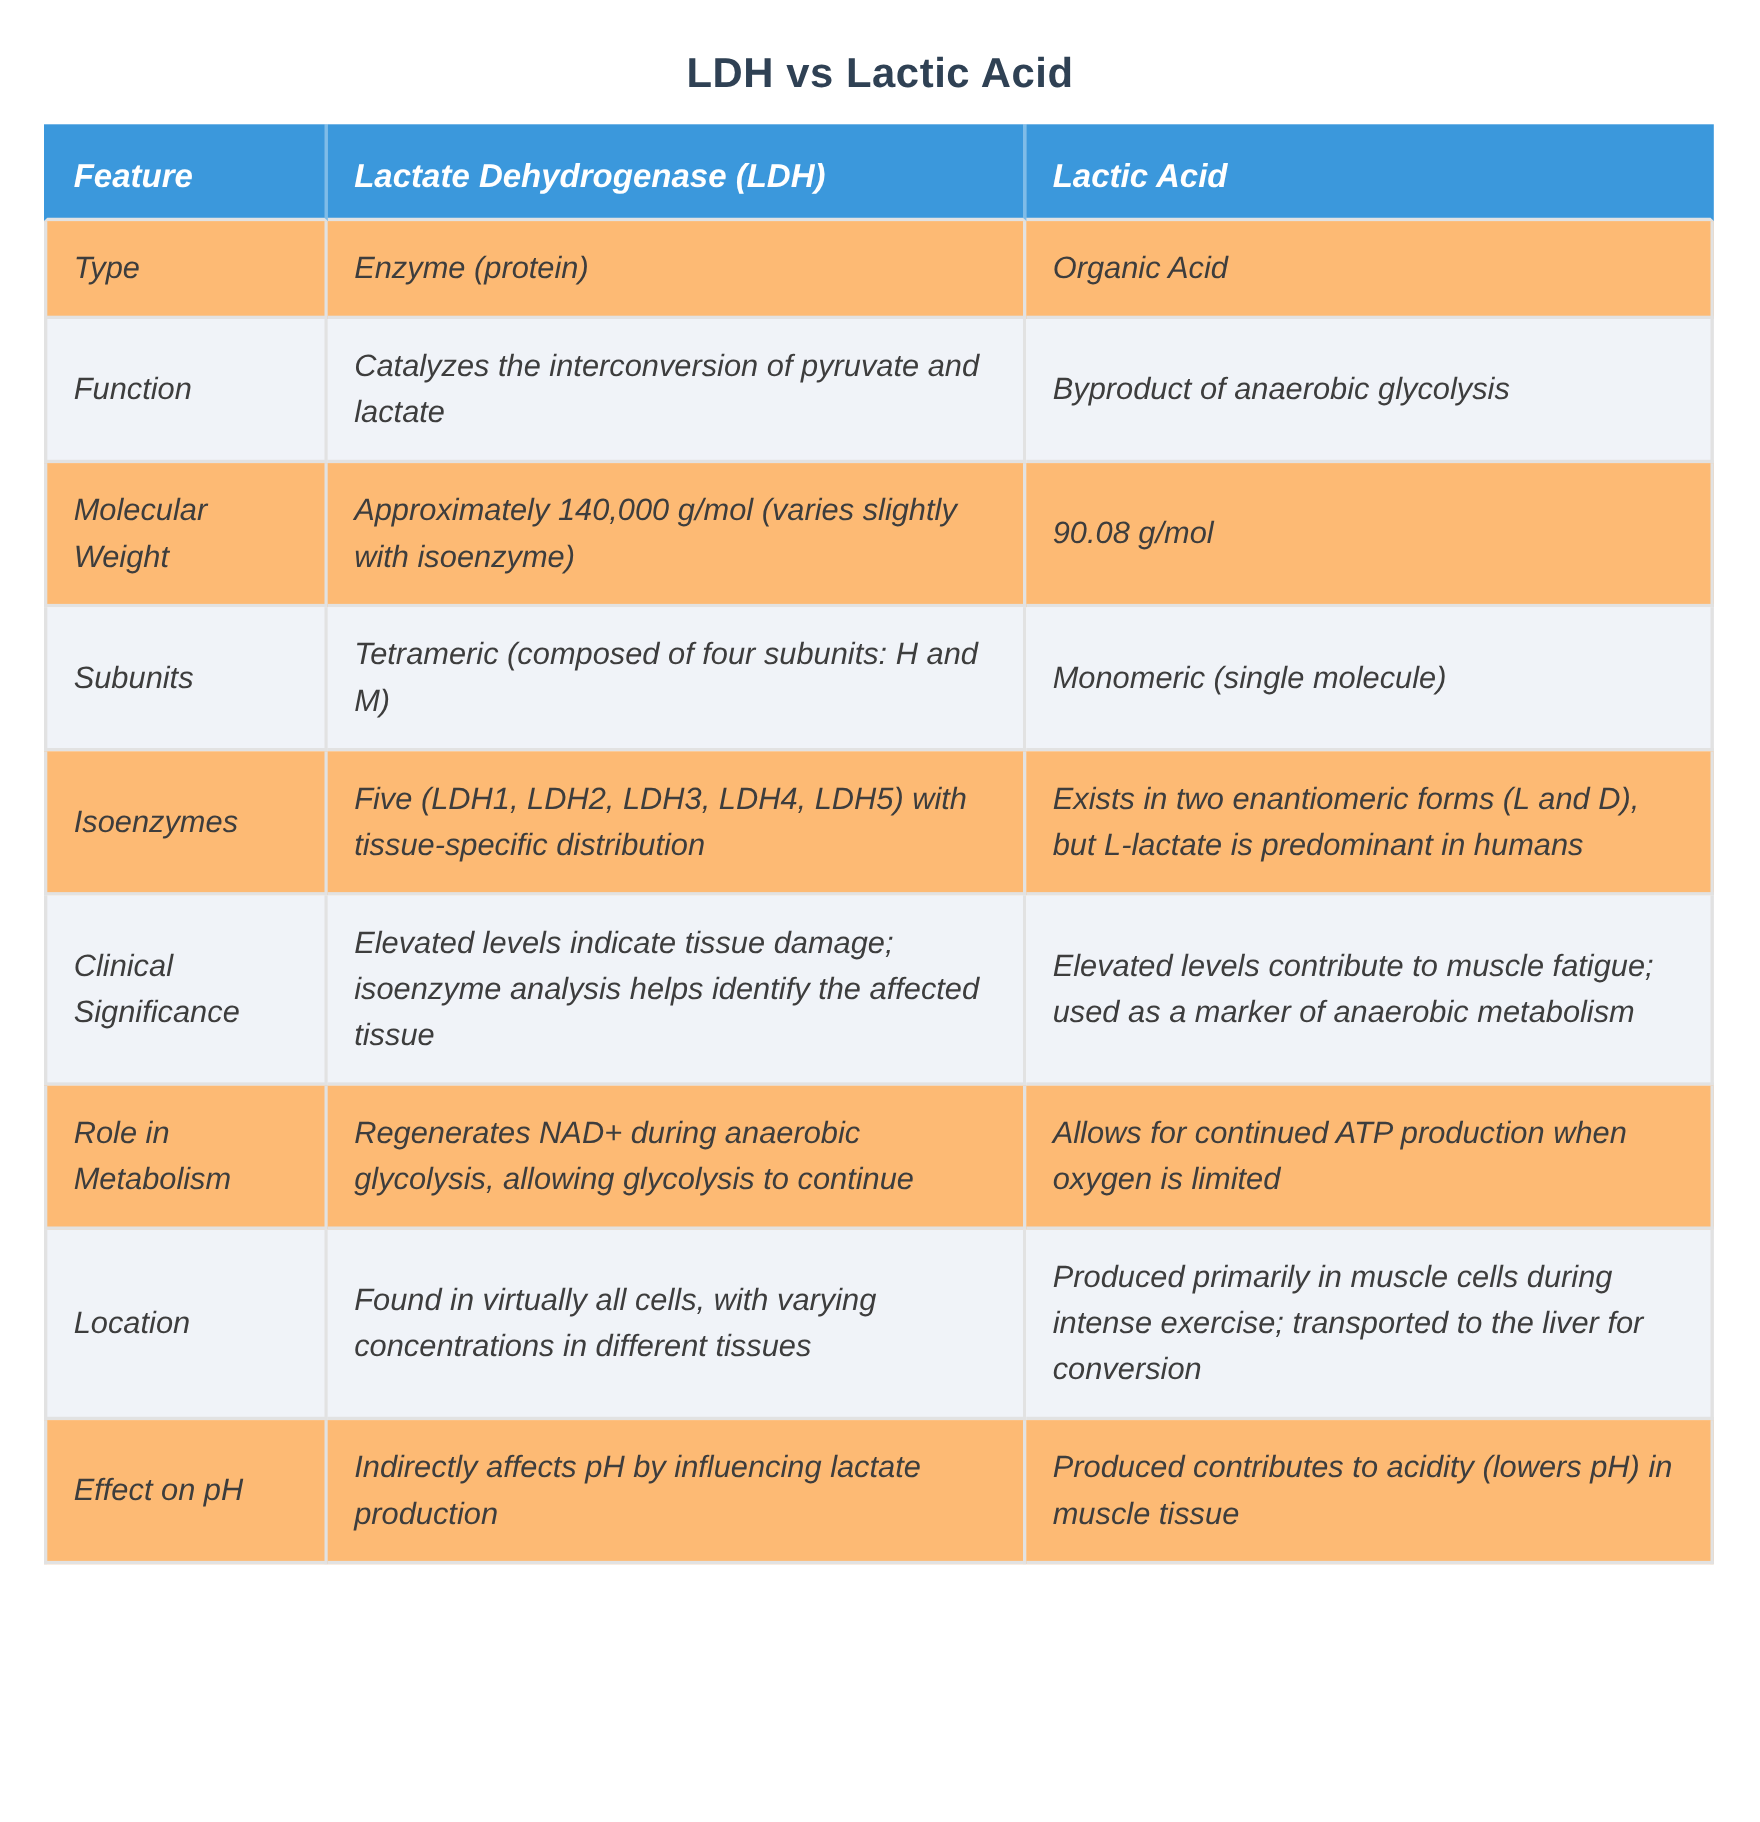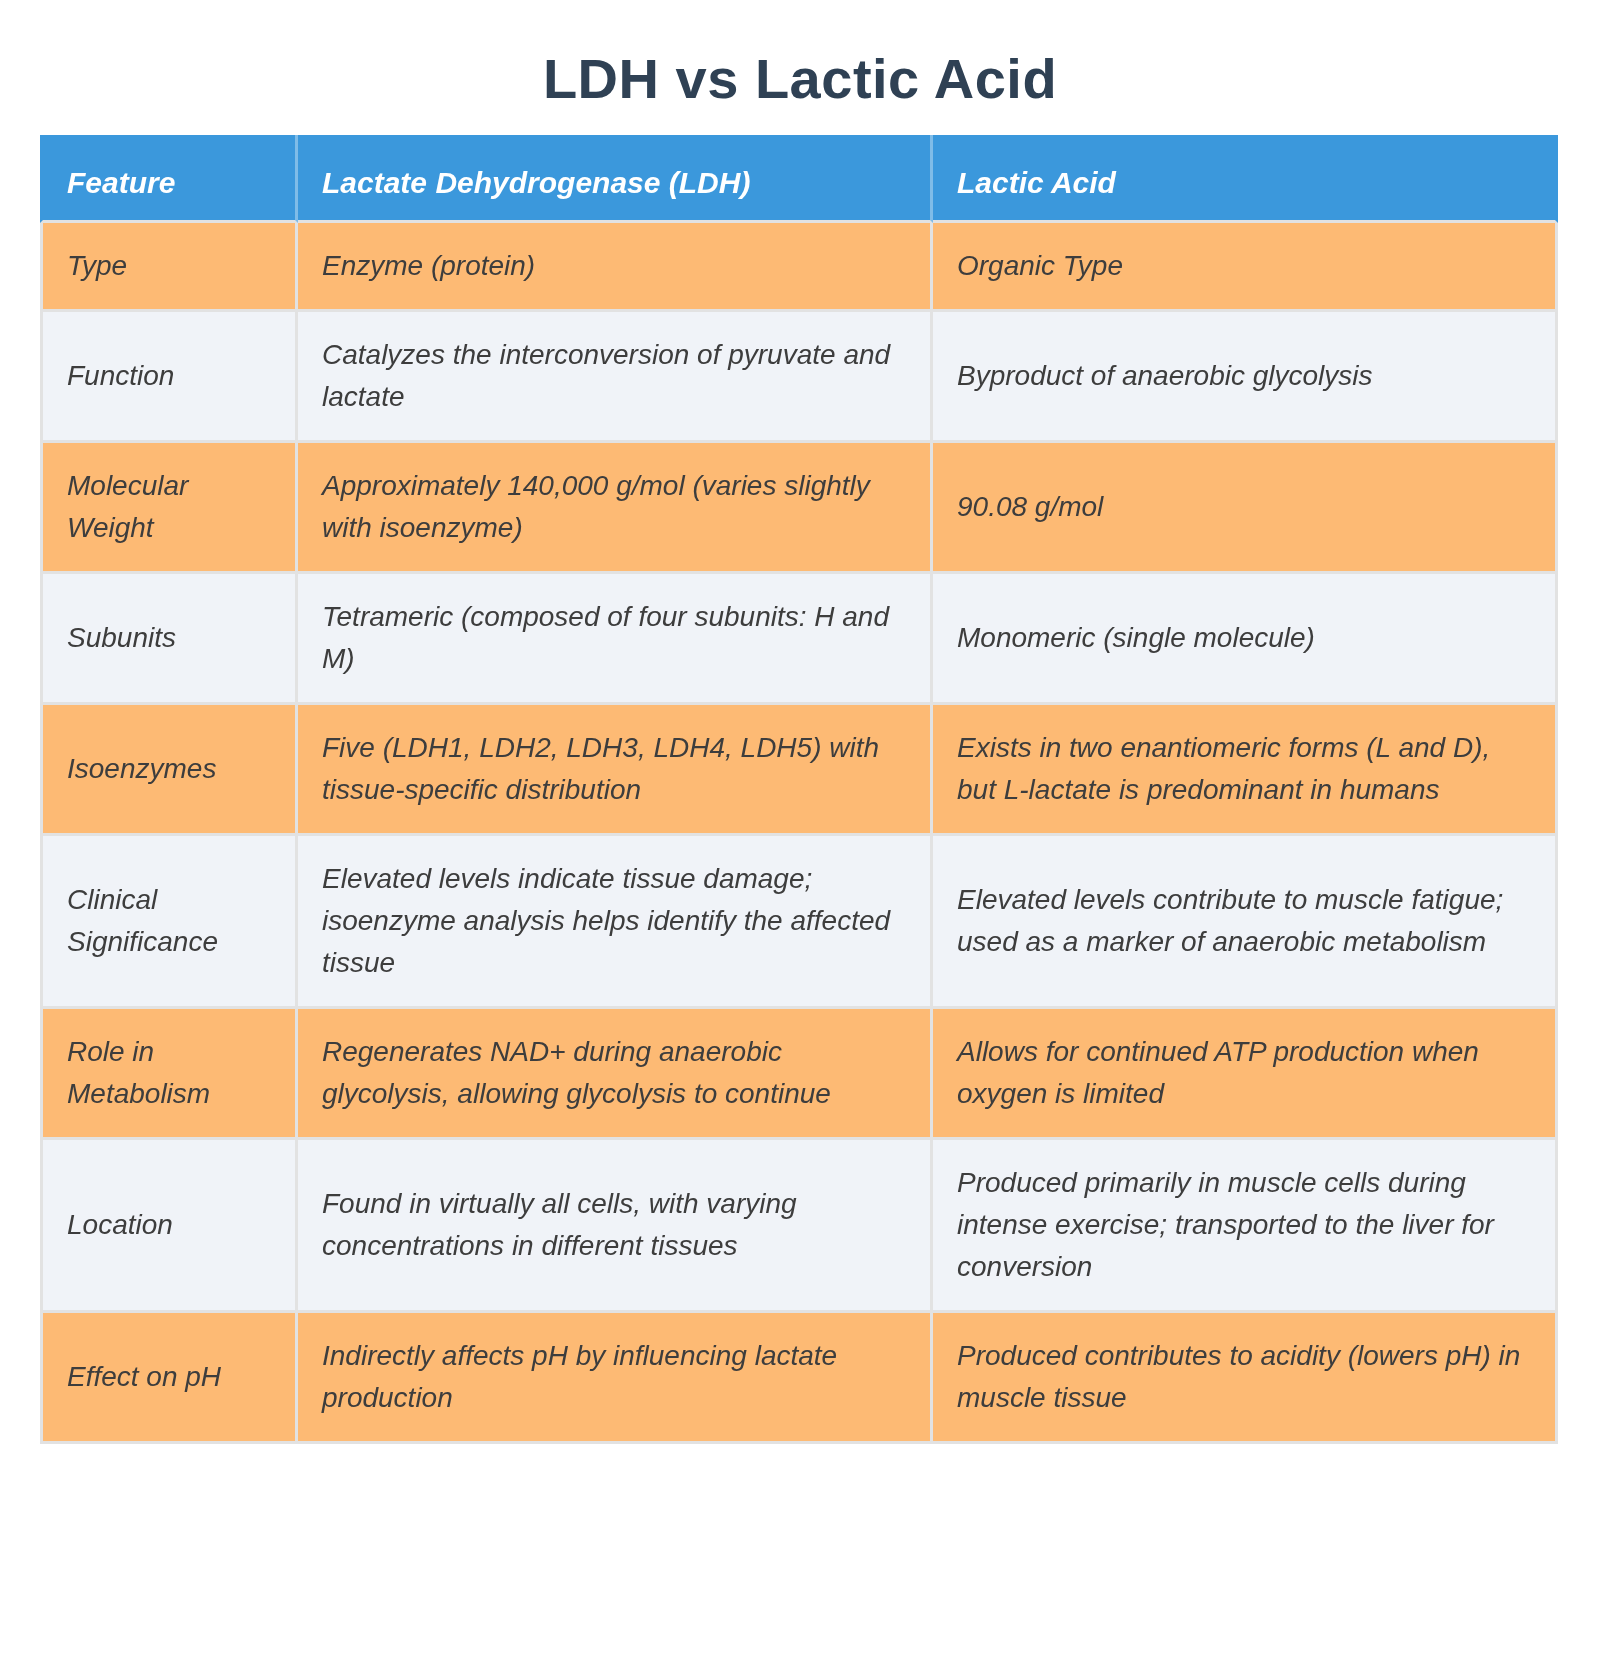--- a/index.html
+++ b/index.html
@@ -14,21 +14,21 @@
     margin:0;
     padding:0;
     background:#ffffff;
     width:1600px;
     height:1656px;
     font-family:"Liberation Sans", sans-serif;
   }
   .page-title{
     margin:46px 0 0 0;
     text-align:center;
-    font-size:56px;
+    font-size:38px;
     font-weight:bold;
     color:var(--title-color);
     letter-spacing:.5px;
   }
   .table-wrap{
     margin:24px 41px 0 40px;
   }
   table.compare{
     border-collapse:separate;
     border-spacing:0;
@@ -84,21 +84,21 @@
       <tr>
         <th>Feature</th>
         <th>Lactate Dehydrogenase (LDH)</th>
         <th>Lactic Acid</th>
       </tr>
     </thead>
     <tbody>
       <tr>
         <td>Type</td>
         <td>Enzyme (protein)</td>
-        <td>Organic Type</td>
+        <td>Organic Acid</td>
       </tr>
       <tr>
         <td>Function</td>
         <td>Catalyzes the interconversion of pyruvate and lactate</td>
         <td>Byproduct of anaerobic glycolysis</td>
       </tr>
       <tr>
         <td>Molecular Weight</td>
         <td>Approximately 140,000 g/mol (varies slightly with isoenzyme)</td>
         <td>90.08 g/mol</td>

